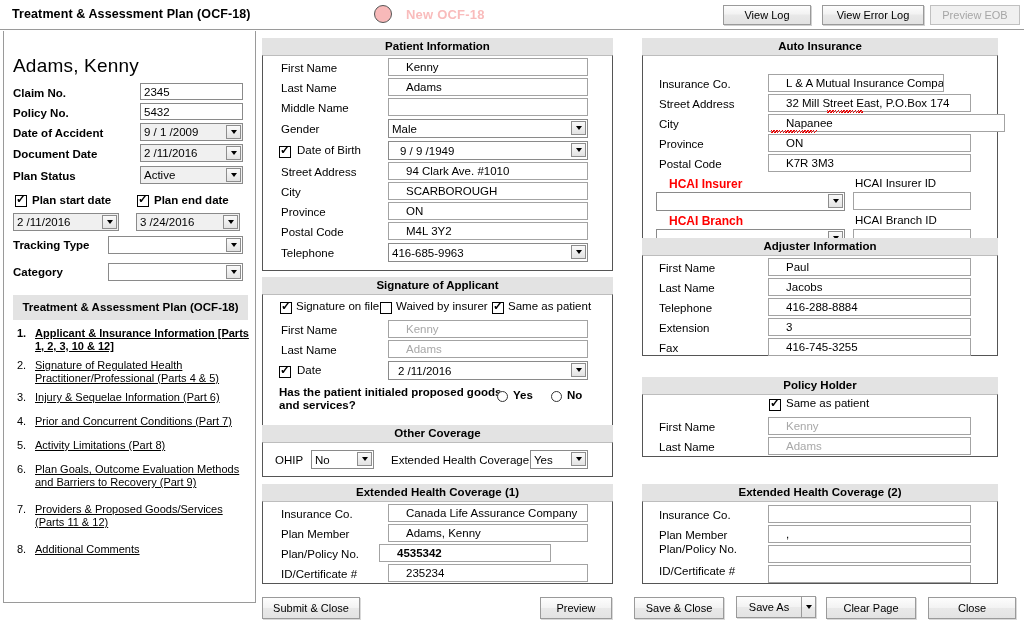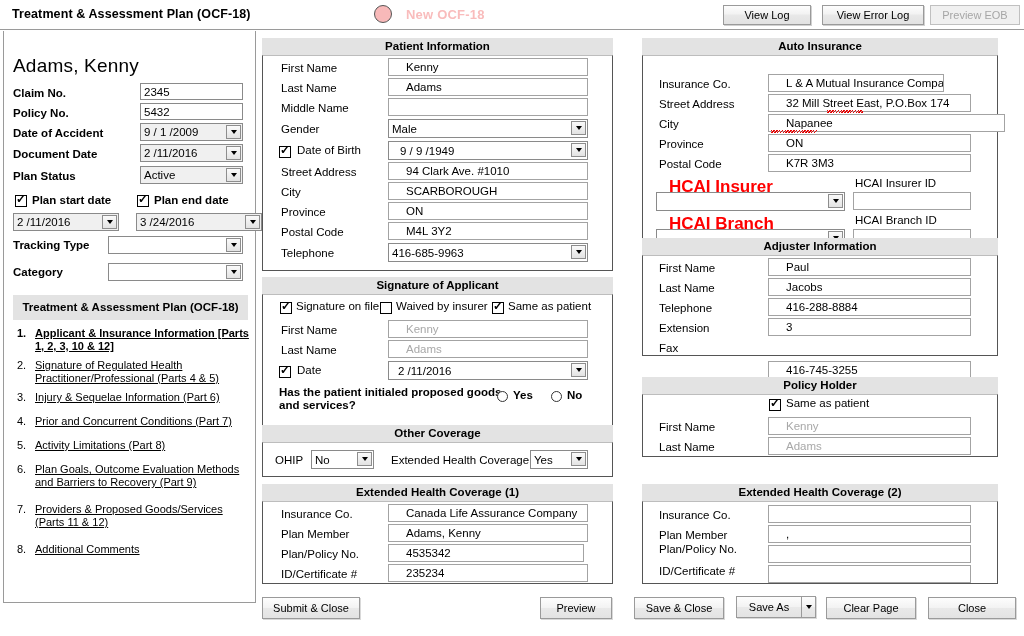--- a/index.html
+++ b/index.html
@@ -97,21 +97,21 @@
     position:absolute; border:1px solid #a3a3a3; background:#fff; height:18px;
     font-size:11.5px; line-height:15px; padding:1px 17px; overflow:hidden; white-space:nowrap;
   }
   .pbox.placeholder { color:#a8a8a8; }
   .pcombo {
     position:absolute; border:1px solid #8a8a8a; background:#fff; height:19px;
     font-size:11.5px; line-height:16px; padding:1px 3px; overflow:hidden; white-space:nowrap;
   }
   .pcombo .arrowbox { top:1px; }
 
-  .req-label { position:absolute; color:#ff0000; font-weight:bold; font-size:17px; white-space:nowrap;padding-left:10px;}
+  .req-label { position:absolute; color:#ff0000; font-weight:bold; font-size:12px; white-space:nowrap;padding-left:10px;}
 
   .radio { position:absolute; width:11px; height:11px; border:1.5px solid #333; border-radius:50%; background:#fff;}
   .rlabel { position:absolute; font-weight:bold; font-size:11.5px; }
 
   .qtext { position:absolute; font-weight:bold; font-size:11.5px; line-height:13px; }
 
   
   .squiggle {
     position:absolute; height:3px;
     background-image: repeating-linear-gradient(135deg,#e00 0 1px, transparent 1px 2px, #e00 2px 3px, transparent 3px 4px);
@@ -182,21 +182,21 @@
 
     <div class="cb checked" style="left:11px; top:164px;"></div>
     <div class="cblabel" style="left:28px; top:163px;">Plan start date</div>
     <div class="cb checked" style="left:133px; top:164px;"></div>
     <div class="cblabel" style="left:150px; top:163px;">Plan end date</div>
 
     <div class="combo" style="left:9px; top:182px; width:106px;">
       <span>2 /11/2016</span>
       <span class="arrowbox"></span>
     </div>
-    <div class="combo" style="left:132px; top:182px; width:126px;">
+    <div class="combo" style="left:132px; top:182px; width:104px;">
       <span>3 /24/2016</span>
       <span class="arrowbox"></span>
     </div>
 
     <div class="flabel" style="left:9px; top:208px;">Tracking Type</div>
     <div class="combo white" style="left:104px; top:205px; width:135px;">
       <span></span>
       <span class="arrowbox"></span>
     </div>
 
@@ -341,21 +341,21 @@
   <div class="panel" style="left:262px; top:484px; width:351px;">
     <div class="panel-hdr">Extended Health Coverage (1)</div>
     <div class="panel-body" style="height:83px;">
       <div class="plabel" style="left:18px; top:6px;">Insurance Co.</div>
       <div class="pbox" style="left:125px; top:2px; width:200px;">Canada Life Assurance Company</div>
 
       <div class="plabel" style="left:18px; top:26px;">Plan Member</div>
       <div class="pbox" style="left:125px; top:22px; width:200px;">Adams, Kenny</div>
 
       <div class="plabel" style="left:18px; top:46px;">Plan/Policy No.</div>
-      <div class="pbox" style="left:125px; top:42px; width:196px;">4535342</div>
+      <div class="pbox" style="left:116px; top:42px; width:172px;font-weight:bold;">4535342</div>
 
       <div class="plabel" style="left:18px; top:66px;">ID/Certificate #</div>
       <div class="pbox" style="left:125px; top:62px; width:200px;">235234</div>
     </div>
   </div>
 
   <div class="panel" style="left:642px; top:38px; width:356px;">
     <div class="panel-hdr">Auto Insurance</div>
     <div class="panel-body" style="height:184px;">
       <div class="plabel" style="left:16px; top:22px;">Insurance Co.</div>
@@ -402,21 +402,21 @@
       <div class="plabel" style="left:16px; top:26px;">Last Name</div>
       <div class="pbox" style="left:125px; top:22px; width:203px;">Jacobs</div>
 
       <div class="plabel" style="left:16px; top:46px;">Telephone</div>
       <div class="pbox" style="left:125px; top:42px; width:203px;">416-288-8884</div>
 
       <div class="plabel" style="left:16px; top:66px;">Extension</div>
       <div class="pbox" style="left:125px; top:62px; width:203px;">3</div>
 
       <div class="plabel" style="left:16px; top:86px;">Fax</div>
-      <div class="pbox" style="left:125px; top:82px; width:203px;margin-top:23px;">416-745-3255</div>
+      <div class="pbox" style="left:125px; top:82px; width:203px;">416-745-3255</div>
     </div>
   </div>
 
   <div class="panel" style="left:642px; top:377px; width:356px;">
     <div class="panel-hdr">Policy Holder</div>
     <div class="panel-body" style="height:63px;">
       <div class="cb checked" style="left:126px; top:4px;"></div>
       <div class="plabel" style="left:143px; top:2px;">Same as patient</div>
 
       <div class="plabel" style="left:16px; top:26px;">First Name</div>

